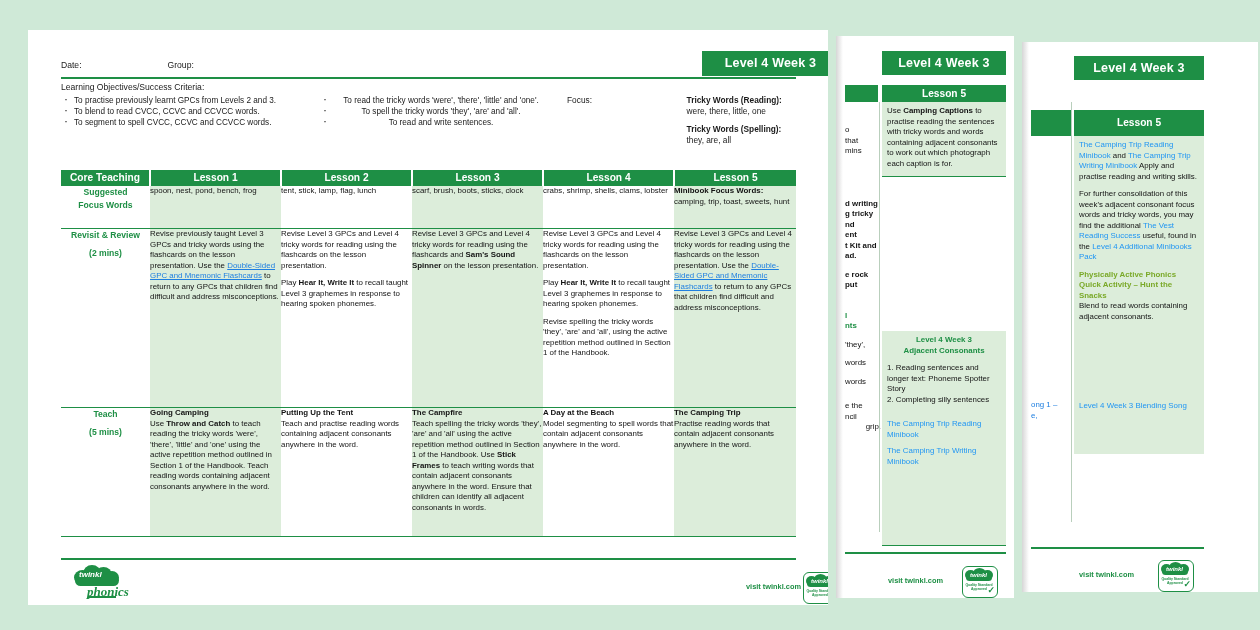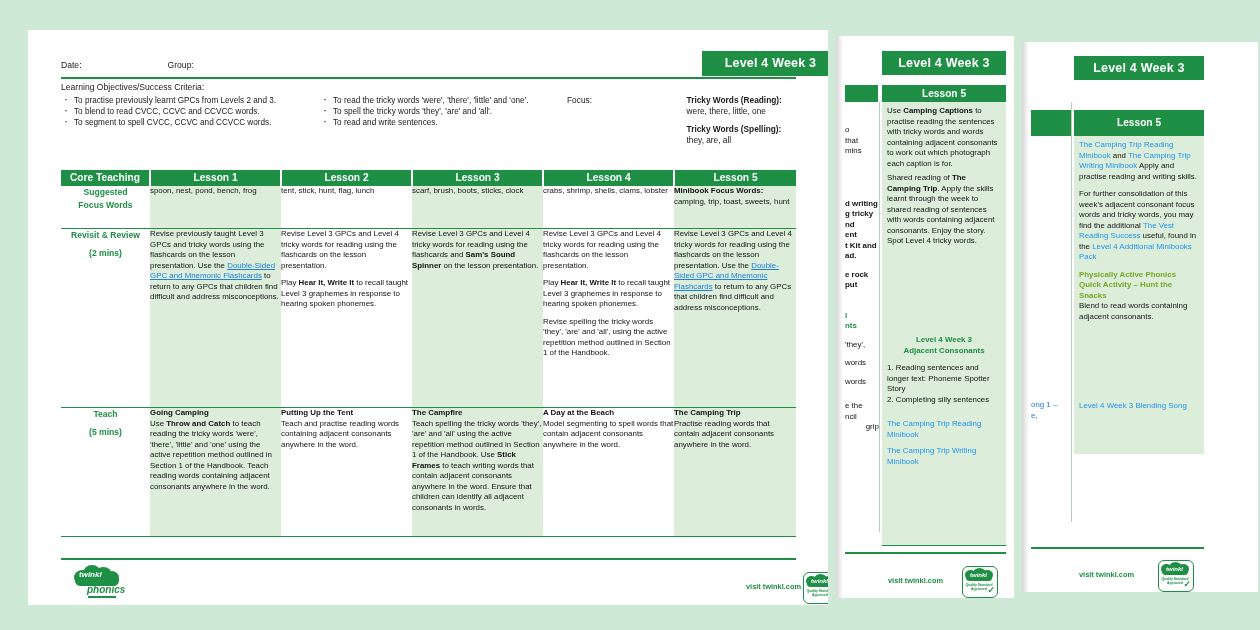--- a/index.html
+++ b/index.html
@@ -22,21 +22,21 @@
   .sheet .shadow-l{position:absolute;left:0;top:0;bottom:0;width:7px;
      background:linear-gradient(to right,rgba(0,0,0,.16),rgba(0,0,0,0));}
 
   
   .metarow{display:flex;font-size:8.6px;color:#1a1a1a;padding:0 0 3px 0;}
   .metarow .lab{margin-right:86px;}
   .hr-green{height:1.6px;background:#1e8f45;}
   .lo-title{font-size:8.6px;color:#1a1a1a;margin-bottom:3px;}
   .lo-cols{display:flex;}
   .lo-col{width:250px;}
-  .lo-col.b{width:230px;margin-left:10px;}
+  .lo-col.b{width:230px;margin-left:10px;text-align:center;}
   .bullets{list-style:none;margin:0;padding:0;}
   .bullets li{font-size:8.2px;line-height:11.2px;color:#1a1a1a;position:relative;padding-left:13px;}
   .bullets li:before{content:"\00b7";position:absolute;left:3px;top:-1px;font-size:12px;}
 
   .focusbox{width:120px;margin-left:18px;font-size:8.3px;line-height:11.4px;color:#1a1a1a;}
   .trickybox{width:135px;margin-left:0;font-size:8.3px;line-height:11.4px;color:#1a1a1a;}
   .trickybox .h{font-weight:bold;}
   .trickybox .sp{height:6px;}
 
   
@@ -78,22 +78,22 @@
   .cloud{position:relative;width:50px;height:22px;}
   .cloud .b1,.cloud .b2,.cloud .b3,.cloud .b4,.cloud .base{
     position:absolute;background:#1e8f45;border-radius:50%;}
   .cloud .b1{left:1px;top:5px;width:17px;height:15px;}
   .cloud .b2{left:10px;top:0px;width:18px;height:17px;}
   .cloud .b3{left:22px;top:2px;width:17px;height:16px;}
   .cloud .b4{left:32px;top:6px;width:14px;height:13px;}
   .cloud .base{left:2px;top:10px;width:44px;height:11px;border-radius:6px;}
   .cloud .txt{position:absolute;left:6px;top:5px;color:#fff;font-size:8px;
     font-weight:bold;font-style:italic;z-index:3;}
-  .phonics{position:absolute;left:14px;top:19px;color:#1e8f45;font-size:10px;
-    font-weight:bold;font-style:italic;}
+  .phonics{position:absolute;left:14px;top:19px;color:#1e8f45;font-size:13px;
+    font-weight:bold;font-style:italic;font-family:Liberation Serif, serif;}
   .phonics-u{position:absolute;left:15px;top:31px;width:28px;height:2px;background:#1e8f45;}
   .qbadge{position:absolute;width:34px;height:30px;}
   .qbadge .bcloud{position:absolute;left:0;top:0;width:34px;height:30px;
      background:#ffffff;border:1.4px solid #1e8f45;border-radius:6px;}
   .qbadge .bc1,.qbadge .bc2,.qbadge .bc3{position:absolute;background:#1e8f45;border-radius:50%;}
   .qbadge .bc1{left:3px;top:4px;width:11px;height:10px;}
   .qbadge .bc2{left:11px;top:2px;width:13px;height:11px;}
   .qbadge .bc3{left:20px;top:4px;width:11px;height:10px;}
   .qbadge .bbase{position:absolute;left:4px;top:8px;width:26px;height:7px;background:#1e8f45;border-radius:4px;}
   .qbadge .btxt{position:absolute;left:8px;top:6px;color:#fff;font-size:6px;font-weight:bold;font-style:italic;z-index:4;}
@@ -167,21 +167,21 @@
         <th class="colhead">Lesson 4</th>
         <th class="colhead">Lesson 5</th>
       </tr>
 
       <tr>
         <td class="rowlabel sep-bot" style="height:42px;">
           <div>Suggested</div>
           <div>Focus Words</div>
         </td>
         <td class="cell shade sep-bot">spoon, nest, pond, bench, frog</td>
-        <td class="cell plain sep-bot">tent, stick, hunt, flag, lunch</td>
+        <td class="cell plain sep-bot">tent, stick, lamp, flag, lunch</td>
         <td class="cell shade sep-bot">scarf, brush, boots, sticks, clock</td>
         <td class="cell plain sep-bot">crabs, shrimp, shells, clams, lobster</td>
         <td class="cell shade sep-bot">
           <b>Minibook Focus Words:</b><br>
           <span>camping, trip, toast, sweets, hunt</span>
         </td>
       </tr>
 
       <tr>
         <td class="rowlabel sep-bot" style="height:178px;">
@@ -302,23 +302,20 @@
 
     <div style="position:absolute;left:43px;top:56px;width:1px;height:440px;background:#b9cfbc;"></div>
 
     <div class="colhead" style="position:absolute;left:46px;top:49px;width:124px;height:17px;line-height:17px;">Lesson 5</div>
     <div class="colhead" style="position:absolute;left:9px;top:49px;width:33px;height:17px;"></div>
 
     <div class="cell shade" style="position:absolute;left:46px;top:66px;width:114px;height:65px;border-bottom:1.5px solid #1e8f45;">
       <span>Use </span><b>Camping Captions</b><span> to practise reading the sentences with tricky words and words containing adjacent consonants to work out which photograph each caption is for.</span>
     </div>
 
-    <div class="cell shade" style="position:absolute;left:46px;top:133px;width:114px;height:160px;border-bottom:1.5px solid #1e8f45;">
-      <span>Shared reading of </span><b>The Camping Trip</b><span>. Apply the skills learnt through the week to shared reading of sentences with words containing adjacent consonants. Enjoy the story. Spot Level 4 tricky words.</span>
-    </div>
 
     <div class="cell shade" style="position:absolute;left:46px;top:295px;width:114px;height:205px;border-bottom:1.5px solid #1e8f45;">
       <div style="text-align:center;color:#1e8f45;font-weight:bold;line-height:10.5px;">
         <div>Level 4  Week 3</div>
         <div>Adjacent Consonants</div>
       </div>
       <div style="height:7px"></div>
       <div>1. Reading sentences and longer text: Phoneme Spotter Story</div>
       <div>2. Completing silly sentences</div>
       <div style="height:7px"></div>

